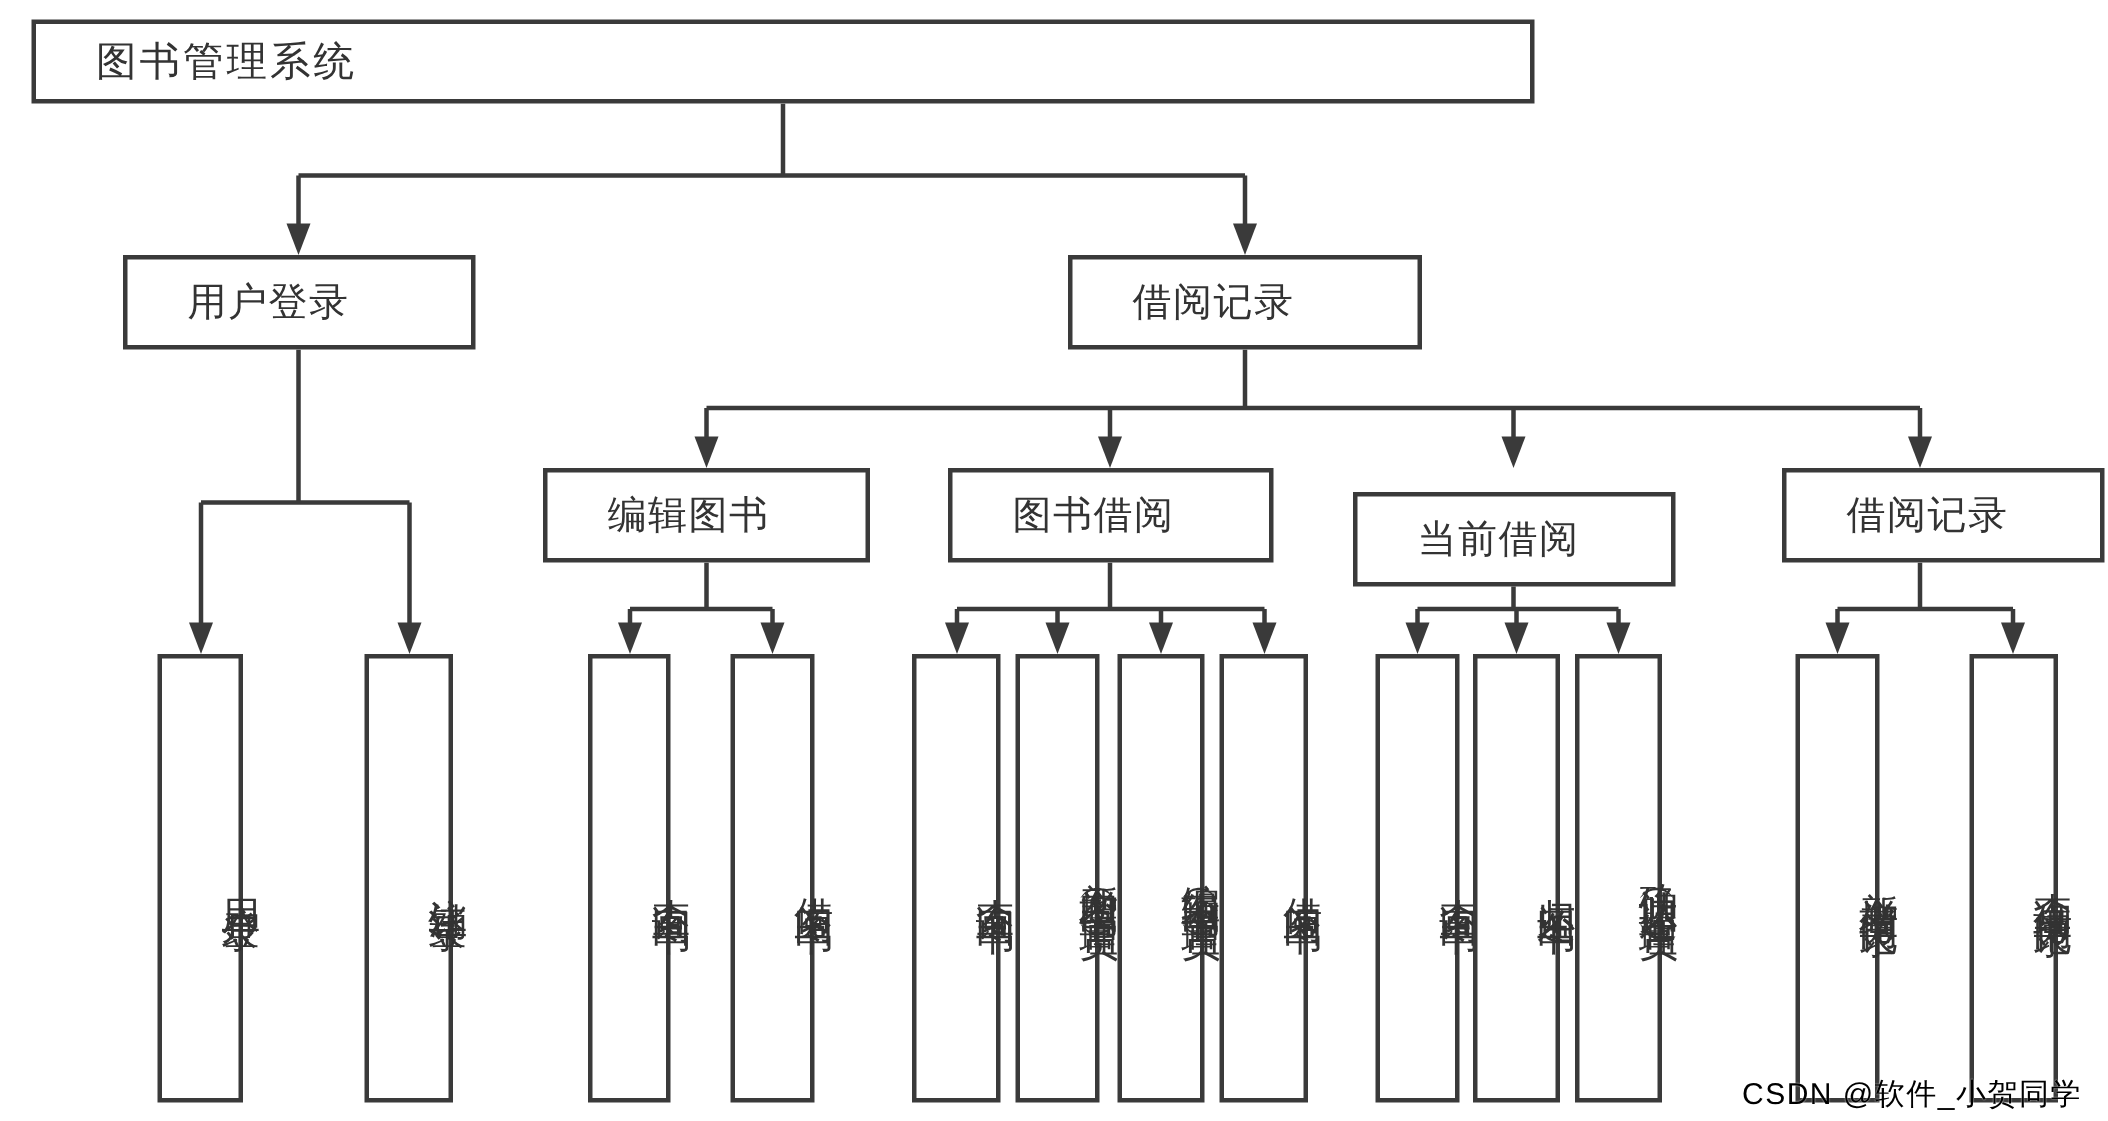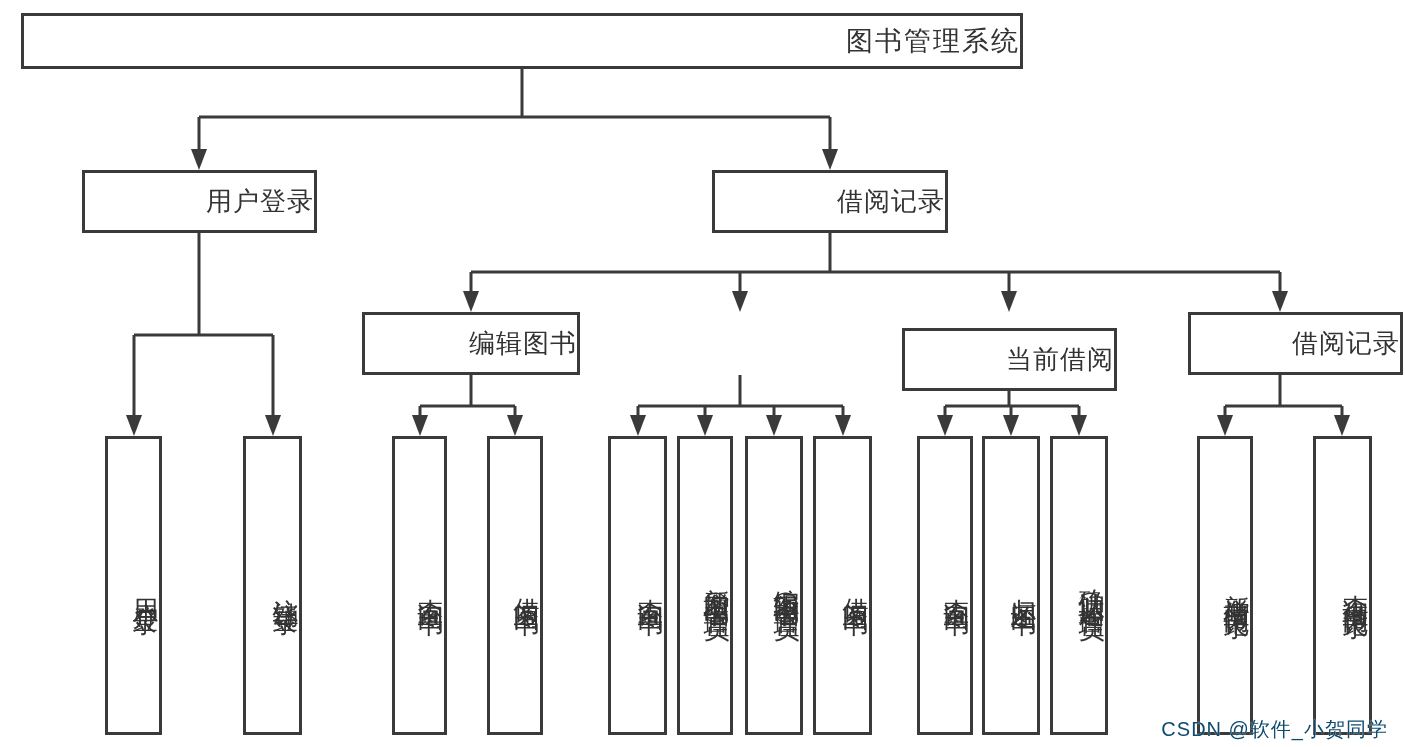--- a/index.html
+++ b/index.html
@@ -17,41 +17,42 @@
     width: 1405px; height: 747px;
     pointer-events: none;
   }
   .node {
     position: absolute;
     box-sizing: border-box;
     border: 3px solid #3a3a3a;
     background: #ffffff;
     display: flex;
     align-items: center;
-    justify-content: flex-end;
+    justify-content: flex-start;
     color: #333333;
+    padding-left: 40px;
   }
   .node.h { font-size: 26px; letter-spacing: 1px; }
   .node.root { font-size: 27px; letter-spacing: 2px; }
   .leaf { top: 436px; height: 299px; }
   .leaf .vtext {
     writing-mode: vertical-rl;
     text-orientation: mixed;
     font-size: 26px;
     line-height: 1;
     letter-spacing: 4px;
     white-space: nowrap;
     color: #333333;
   }
   .watermark {
     position: absolute;
     top: 716px;
     right: 17px;
     font-size: 20px;
-    color: #0c4a6e;
+    color: #000000;
     letter-spacing: 1px;
     z-index: 5;
     text-shadow: 0 0 1px #ffffff;
   }
   svg path { stroke: #3a3a3a; stroke-width: 3; fill: none; }
   svg polygon { fill: #3a3a3a; stroke: none; }
 </style>
 </head>
 <body>
 
@@ -100,20 +101,23 @@
   <div class="node h" style="left:82px; top:170px; width:235px; height:63px;">
     <span>用户登录</span>
   </div>
   <div class="node h" style="left:712px; top:170px; width:236px; height:63px;">
     <span>借阅记录</span>
   </div>
 
   <div class="node h" style="left:362px; top:312px; width:218px; height:63px;">
     <span>编辑图书</span>
   </div>
+  <div class="node h" style="left:632px; top:312px; width:217px; height:63px;">
+    <span>图书借阅</span>
+  </div>
   <div class="node h" style="left:902px; top:328px; width:215px; height:63px;">
     <span>当前借阅</span>
   </div>
   <div class="node h" style="left:1172px; top:312px; width:215px; height:63px;margin-left:16px;">
     <span>借阅记录</span>
   </div>
 
   <div class="node leaf" style="left:105px; width:57px;">
     <span class="vtext">用户登录</span>
   </div>

